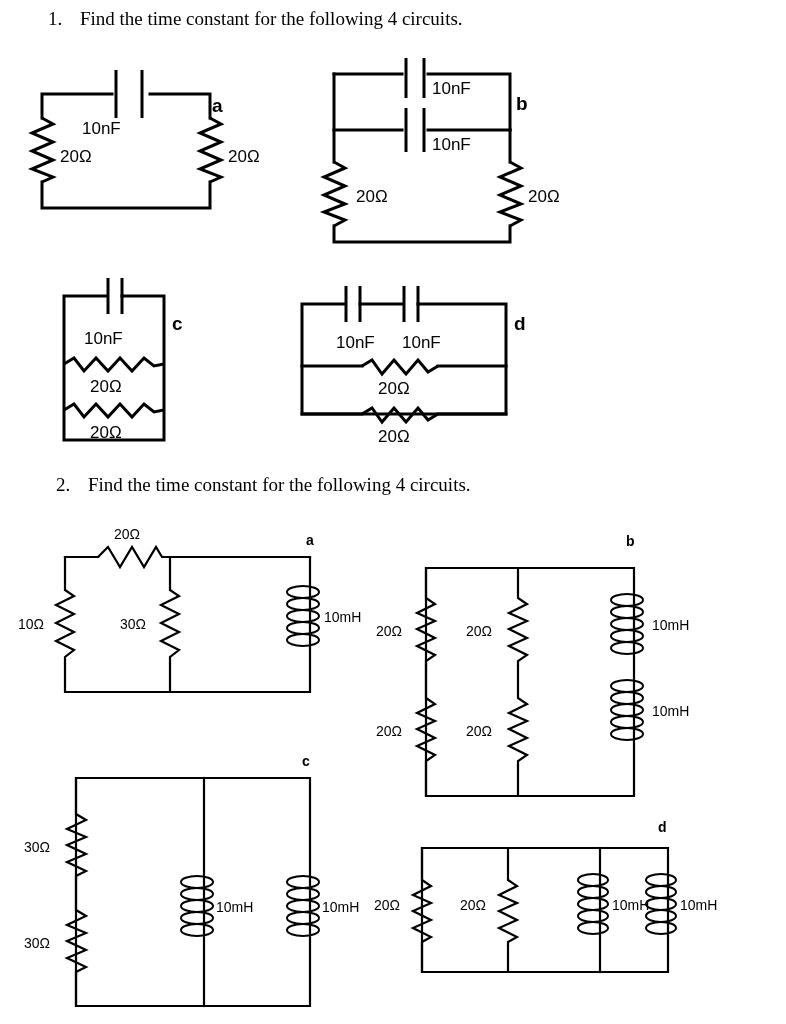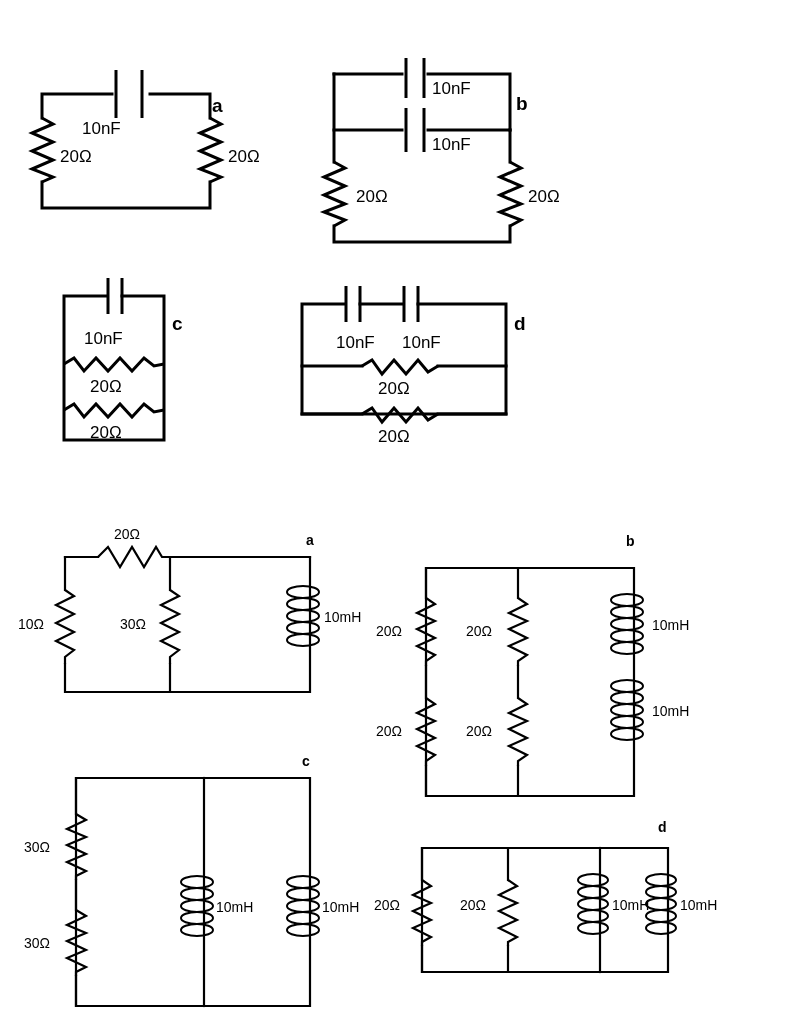--- a/index.html
+++ b/index.html
@@ -94,20 +94,23 @@
     stroke: #000000;
     fill: none;
     stroke-width: 2;
   }
 </style>
 </head>
 <body>
 
 <div class="page">
 
+  <div class="question" id="question-1">
+    <span class="q-num">1.</span><span>Find the time constant for the following 4 circuits.</span>
+  </div>
 
   <div class="circuit" id="circuit-1a" style="left:24px; top:62px;">
     <svg width="240" height="170" viewBox="0 0 240 170" aria-hidden="true">
 
       <path class="wire" d="M 18 32 L 88 32 M 126 32 L 186 32 L 186 56 M 186 120 L 186 146 L 18 146 L 18 120 M 18 56 L 18 32"></path>
 
       <path class="comp" d="M 92 8 L 92 56 M 118 8 L 118 56"></path>
 
       <path class="comp" d="M 18 56 L 29 62 L 8 71 L 29 80 L 8 89 L 29 98 L 8 107 L 29 115 L 18 120"></path>
 
@@ -183,20 +186,23 @@
       <path class="comp" d="M 70 132 L 80 126 L 90 140 L 102 126 L 114 140 L 126 126 L 136 138 L 146 132"></path>
 
       <text class="lbl" x="44" y="66">10nF</text>
       <text class="lbl" x="110" y="66">10nF</text>
       <text class="lbl" x="86" y="112">20Ω</text>
       <text class="lbl" x="86" y="160">20Ω</text>
       <text class="tag" x="222" y="48">d</text>
     </svg>
   </div>
 
+  <div class="question" id="question-2">
+    <span class="q-num">2.</span><span>Find the time constant for the following 4 circuits.</span>
+  </div>
 
   <div class="circuit" id="circuit-2a" style="left:10px; top:524px;">
     <svg width="330" height="180" viewBox="0 0 330 180" aria-hidden="true">
 
       <path class="wire-thin" d="M 55 33 L 88 33 M 156 33 L 300 33"></path>
 
       <path class="comp-thin" d="M 88 33 L 98 23 L 110 43 L 122 23 L 134 43 L 146 23 L 152 33 L 156 33"></path>
 
       <path class="wire-thin" d="M 55 33 L 55 66 M 55 140 L 55 168 L 300 168 L 300 33"></path>
 

